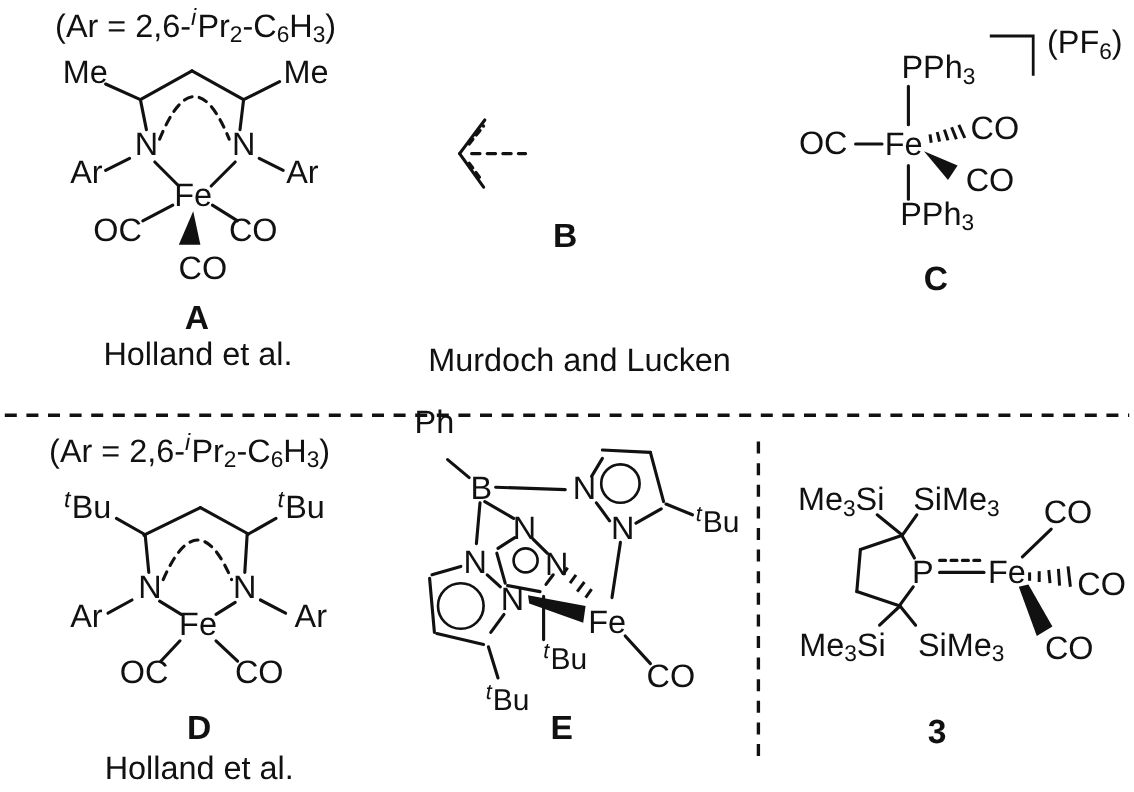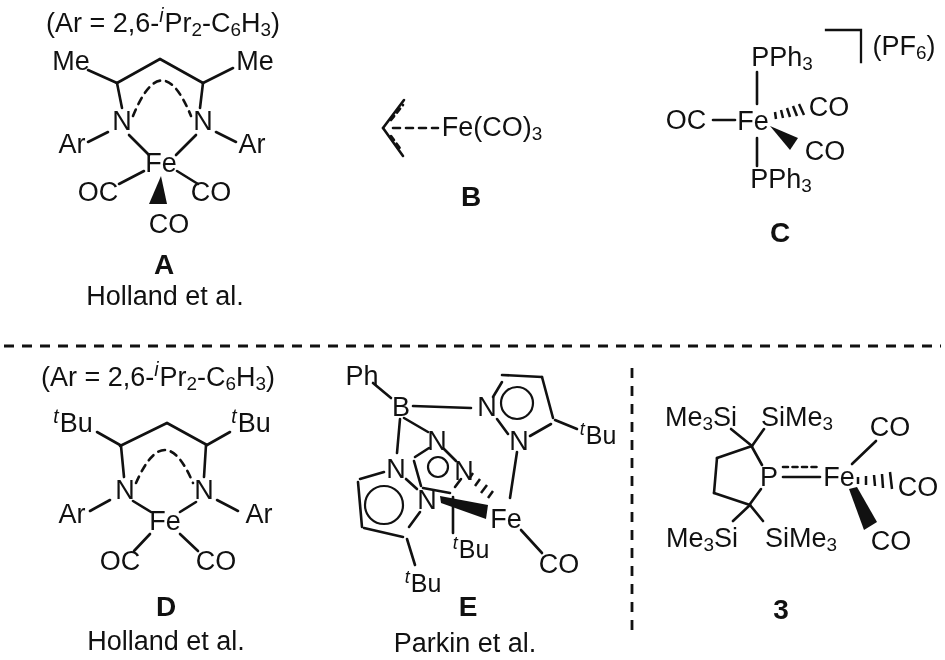--- a/index.html
+++ b/index.html
@@ -167,60 +167,59 @@
   <div class="lbl" style="left:203px;top:121px">N</div>
   <div class="lbl" style="left:72px;top:144px">Ar</div>
   <div class="lbl" style="left:252px;top:144px">Ar</div>
   <div class="lbl" style="left:161px;top:163px">Fe</div>
   <div class="lbl" style="left:98px;top:192px">OC</div>
   <div class="lbl" style="left:211px;top:192px">CO</div>
   <div class="lbl" style="left:169px;top:224px">CO</div>
   <div class="lbl bold" style="left:164px;top:265px">A</div>
   <div class="lbl attr" style="left:165px;top:296px">Holland et al.</div>
 
-  <div class="lbl" style="left:492px;top:129px"><span>Fe(CO)</span><span class="sub">3</span></div>
   <div class="lbl bold" style="left:471px;top:197px">B</div>
+  <div class="lbl attr" style="left:483px;top:301px">Murdoch and Lucken</div>
 
   <div class="lbl" style="left:782px;top:59px"><span>PPh</span><span class="sub">3</span></div>
-  <div class="lbl" style="left:904px;top:48px"><span>(PF</span><span class="sub">6</span><span>)</span></div>
+  <div class="lbl" style="left:904px;top:38px"><span>(PF</span><span class="sub">6</span><span>)</span></div>
   <div class="lbl" style="left:686px;top:120px">OC</div>
   <div class="lbl" style="left:753px;top:121px">Fe</div>
   <div class="lbl" style="left:829px;top:107px">CO</div>
   <div class="lbl" style="left:825px;top:151px">CO</div>
   <div class="lbl" style="left:781px;top:181px"><span>PPh</span><span class="sub">3</span></div>
   <div class="lbl bold" style="left:780px;top:233px">C</div>
 
   <div class="lbl" style="left:158px;top:377px"><span>(Ar = 2,6-</span><span class="supi">i</span><span>Pr</span><span class="sub">2</span><span>-C</span><span class="sub">6</span><span>H</span><span class="sub">3</span><span>)</span></div>
   <div class="lbl" style="left:73px;top:422px"><span class="supi">t</span><span>Bu</span></div>
   <div class="lbl" style="left:251px;top:422px"><span class="supi">t</span><span>Bu</span></div>
   <div class="lbl" style="left:125px;top:490px">N</div>
   <div class="lbl" style="left:204px;top:490px">N</div>
   <div class="lbl" style="left:72px;top:514px">Ar</div>
   <div class="lbl" style="left:259px;top:514px">Ar</div>
   <div class="lbl" style="left:165px;top:521px">Fe</div>
   <div class="lbl" style="left:120px;top:561px">OC</div>
   <div class="lbl" style="left:216px;top:561px">CO</div>
   <div class="lbl bold" style="left:166px;top:607px">D</div>
   <div class="lbl attr" style="left:166px;top:641px">Holland et al.</div>
 
-  <div class="lbl" style="left:362px;top:376px">Ph</div>
+  <div class="lbl" style="left:362px;top:352px">Ph</div>
   <div class="lbl" style="left:401px;top:407px">B</div>
   <div class="lbl" style="left:487px;top:407px">N</div>
   <div class="lbl" style="left:519px;top:441px">N</div>
   <div class="lbl" style="left:437px;top:441px">N</div>
   <div class="lbl" style="left:464px;top:471px">N</div>
   <div class="lbl" style="left:396px;top:469px">N</div>
   <div class="lbl" style="left:427px;top:500px">N</div>
   <div class="lbl sm" style="left:598px;top:434px"><span class="supi">t</span><span>Bu</span></div>
   <div class="lbl sm" style="left:471px;top:548px"><span class="supi">t</span><span>Bu</span></div>
   <div class="lbl sm" style="left:423px;top:582px"><span class="supi">t</span><span>Bu</span></div>
   <div class="lbl" style="left:506px;top:519px">Fe</div>
   <div class="lbl" style="left:559px;top:564px">CO</div>
   <div class="lbl bold" style="left:468px;top:607px">E</div>
-  <div class="lbl attr" style="left:465px;top:643px">Parkin et al.</div>
 
   <div class="lbl" style="left:701px;top:419px"><span>Me</span><span class="sub">3</span><span>Si</span></div>
   <div class="lbl" style="left:797px;top:419px"><span>SiMe</span><span class="sub">3</span></div>
   <div class="lbl" style="left:702px;top:540px"><span>Me</span><span class="sub">3</span><span>Si</span></div>
   <div class="lbl" style="left:801px;top:540px"><span>SiMe</span><span class="sub">3</span></div>
   <div class="lbl" style="left:769px;top:477px">P</div>
   <div class="lbl" style="left:839px;top:477px">Fe</div>
   <div class="lbl" style="left:890px;top:427px">CO</div>
   <div class="lbl" style="left:918px;top:487px">CO</div>
   <div class="lbl" style="left:891px;top:541px">CO</div>

